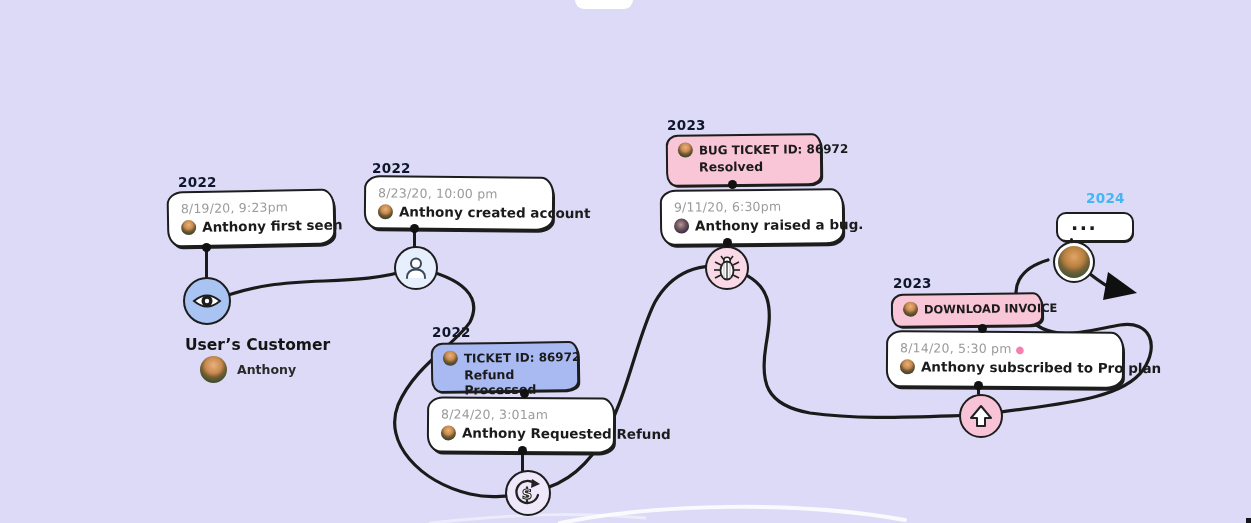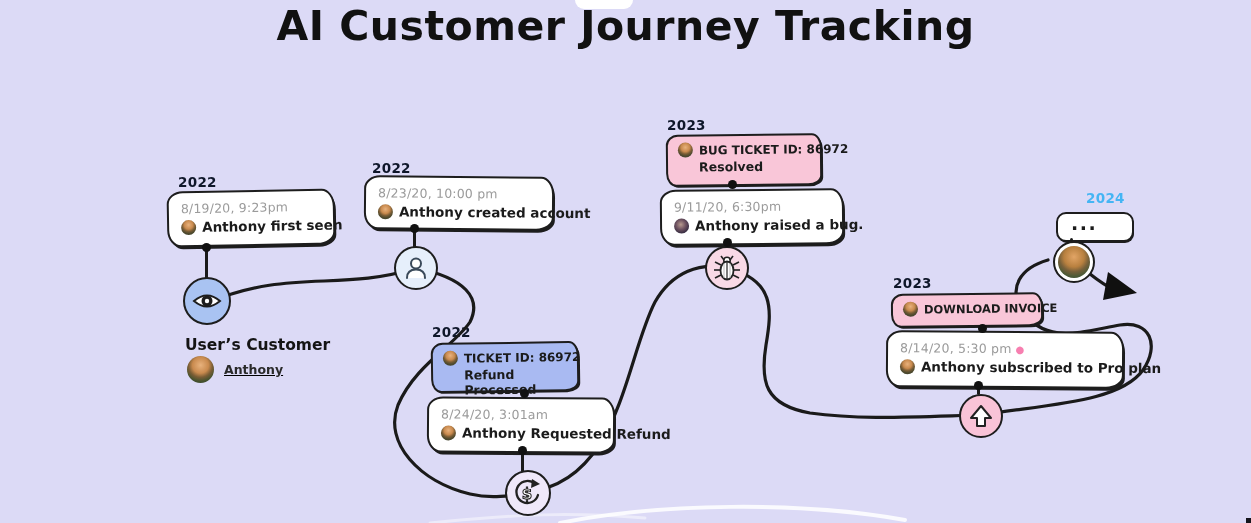--- a/index.html
+++ b/index.html
@@ -74,21 +74,20 @@
     position:absolute; z-index:1; left:575px; top:-9px; width:58px; height:18px;
     background:#fff; border-radius:9px;
   }
   svg.layer{position:absolute; left:0; top:0; z-index:2;}
 </style>
 </head>
 <body>
 
 <div id="canvas">
 
-  <div class="title">AI Customer Journey Tracking</div>
   <div class="top-pill"></div>
 
   <svg class="layer" width="1251" height="523" viewBox="0 0 1251 523">
     <g fill="none" stroke="#1a1a1a" stroke-width="3.2" stroke-linecap="round">
       <path d="M 207 303 C 290 268, 340 292, 416 268"></path>
       <path d="M 416 268 C 465 278, 482 298, 470 322 C 455 345, 415 365, 398 405 C 383 443, 420 482, 470 494 C 492 499, 510 496, 527 492"></path>
       <path d="M 527 492 C 620 482, 625 360, 655 302 C 672 272, 700 262, 727 268"></path>
       <path d="M 727 268 C 775 280, 772 310, 766 345 C 760 382, 765 405, 810 413 C 860 420, 910 417, 981 415"></path>
       <path d="M 981 415 C 1050 404, 1120 402, 1143 370 C 1160 345, 1150 320, 1120 325 C 1080 332, 1045 345, 1022 310 C 1008 288, 1020 268, 1048 260"></path>
       <path d="M 1090 274 Q 1104 285, 1113 289"></path>
@@ -110,21 +109,21 @@
   <div class="dot" style="left:202px; top:243px;"></div>
   <div class="vline" style="left:205px; top:248px; height:34px;"></div>
   <div class="icon-circle" style="left:183px; top:277px; width:48px; height:48px; background:#a9c3f2;">
     <svg width="36" height="36" viewBox="0 0 36 36">
       <path d="M5 18 Q18 7 31 18 Q18 29 5 18 Z" fill="#fff" stroke="#1d1d1d" stroke-width="2"></path>
       <circle cx="18" cy="18" r="5.5" fill="#1d1d1d"></circle>
       <circle cx="18" cy="18" r="2.2" fill="#fff"></circle>
     </svg>
   </div>
   <div class="user-label" style="left:185px; top:336px;">User’s Customer</div>
-  <div class="user-row" style="left:187px; top:356px;text-decoration:underline;">
+  <div class="user-row" style="left:200px; top:356px;">
     <span class="user-avatar"></span>
     <span class="user-name">Anthony</span>
   </div>
 
   <div class="year y2022" style="left:372px; top:160px;">2022</div>
   <div class="card" style="left:364px; top:176px; width:190px; height:54px; transform:rotate(0.5deg);">
     <div class="date">8/23/20, 10:00 pm</div>
     <div class="event-row">
       <span class="mini-avatar"></span>
       <span class="event-text">Anthony created account</span>

